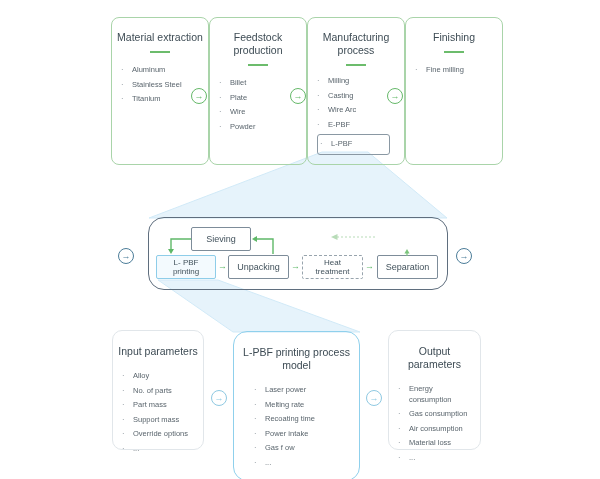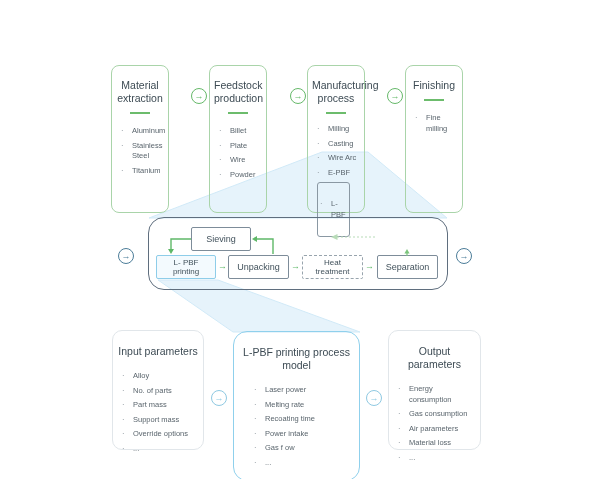--- a/index.html
+++ b/index.html
@@ -3,31 +3,31 @@
 <meta charset="utf-8">
 <style>
   html,body{margin:0;padding:0;background:#ffffff;}
   .canvas{position:relative;width:600px;height:479px;background:#fff;overflow:hidden;
           font-family:"Liberation Sans",sans-serif;}
   svg.layer{position:absolute;left:0;top:0;pointer-events:none;}
   #bg-layer{z-index:0;}
   #arrow-layer{z-index:3;}
 
   
-  .stage{position:absolute;top:17px;width:58px;height:148px;border:1px solid #a9d4a9;
-         border-radius:8px;background:transparent;z-index:1;box-sizing:border-box;margin-top:48px;}
+  .stage{position:absolute;top:17px;width:98px;height:148px;border:1px solid #a9d4a9;
+         border-radius:8px;background:transparent;z-index:1;box-sizing:border-box;}
   .stage-title{margin-top:13px;text-align:center;font-size:10.5px;line-height:1.25;
                color:#3d4b54;padding:0 4px;}
   .divider{width:20px;height:0;border-top:2px solid #6cbc6c;margin:7px auto 0 auto;}
   ul.items{list-style:none;margin:12px 0 0 0;padding:0 4px 0 9px;}
   ul.items li{display:flex;align-items:flex-start;font-size:7.5px;line-height:1.4;
               color:#5a656d;margin-bottom:4px;}
   ul.items li .blt{width:11px;flex:0 0 11px;color:#8a949b;}
   ul.items li .blt::before{content:"·";}
-  ul.items li.boxed{border:1px solid #8a98a3;border-radius:3px;padding:16px 2px;
+  ul.items li.boxed{border:1px solid #8a98a3;border-radius:3px;padding:4px 2px;
                     margin-right:10px;margin-bottom:2px;}
   
   .circle{position:absolute;width:16px;height:16px;border-radius:50%;display:flex;
           align-items:center;justify-content:center;font-size:9px;z-index:2;
           box-sizing:border-box;background:#fff;}
   .circle.green{border:1.3px solid #66b96a;color:#66b96a;}
   .circle.teal{border:1.3px solid #4c7d99;color:#4c7d99;}
   .circle.blue{border:1.3px solid #8fc9e2;color:#8fc9e2;}
 
   
@@ -235,21 +235,21 @@
       <li>
           <span class="blt"></span>
           <span>Energy consumption</span>
         </li>
       <li>
           <span class="blt"></span>
           <span>Gas consumption</span>
         </li>
       <li>
           <span class="blt"></span>
-          <span>Air parameters</span>
+          <span>Air consumption</span>
         </li>
       <li>
           <span class="blt"></span>
           <span>Material loss</span>
         </li>
       <li>
           <span class="blt"></span>
           <span>...</span>
         </li>
     </ul>

